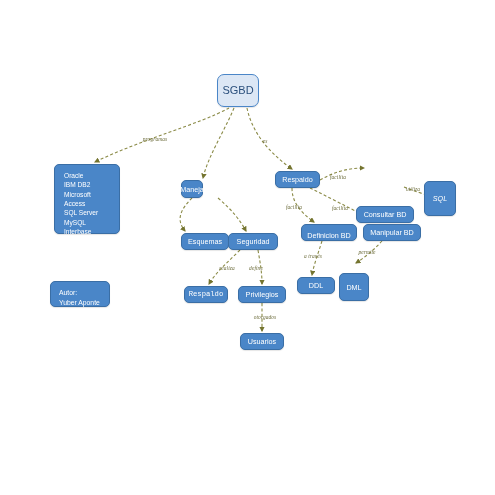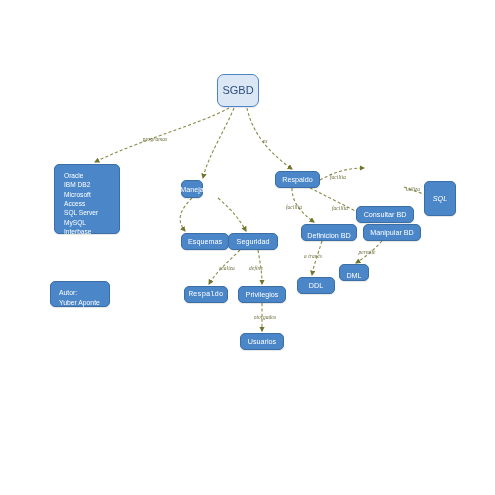--- a/index.html
+++ b/index.html
@@ -142,21 +142,21 @@
       </div>
       <div class="node" style="left: 175px; top: 233px; width: 48px; height: 17px; margin-left: 6px;">
         <span>Esquemas</span>
       </div>
       <div class="node" style="left: 228px; top: 233px; width: 50px; height: 17px;">
         <span>Seguridad</span>
       </div>
       <div class="node" style="left: 297px; top: 277px; width: 38px; height: 17px; justify-content: center;">
         <span>DDL</span>
       </div>
-      <div class="node" style="left: 339px; top: 264px; width: 30px; height: 17px; align-items: flex-end;">
+      <div class="node" style="left: 339px; top: 273px; width: 30px; height: 28px;">
         <span>DML</span>
       </div>
       <div class="node" style="left: 184px; top: 286px; width: 44px; height: 17px; font-family: Liberation Mono, monospace;">
         <span>Respaldo</span>
       </div>
       <div class="node" style="left: 238px; top: 286px; width: 48px; height: 17px;">
         <span>Privilegios</span>
       </div>
       <div class="node" style="left: 240px; top: 333px; width: 44px; height: 17px;">
         <span>Usuarios</span>

